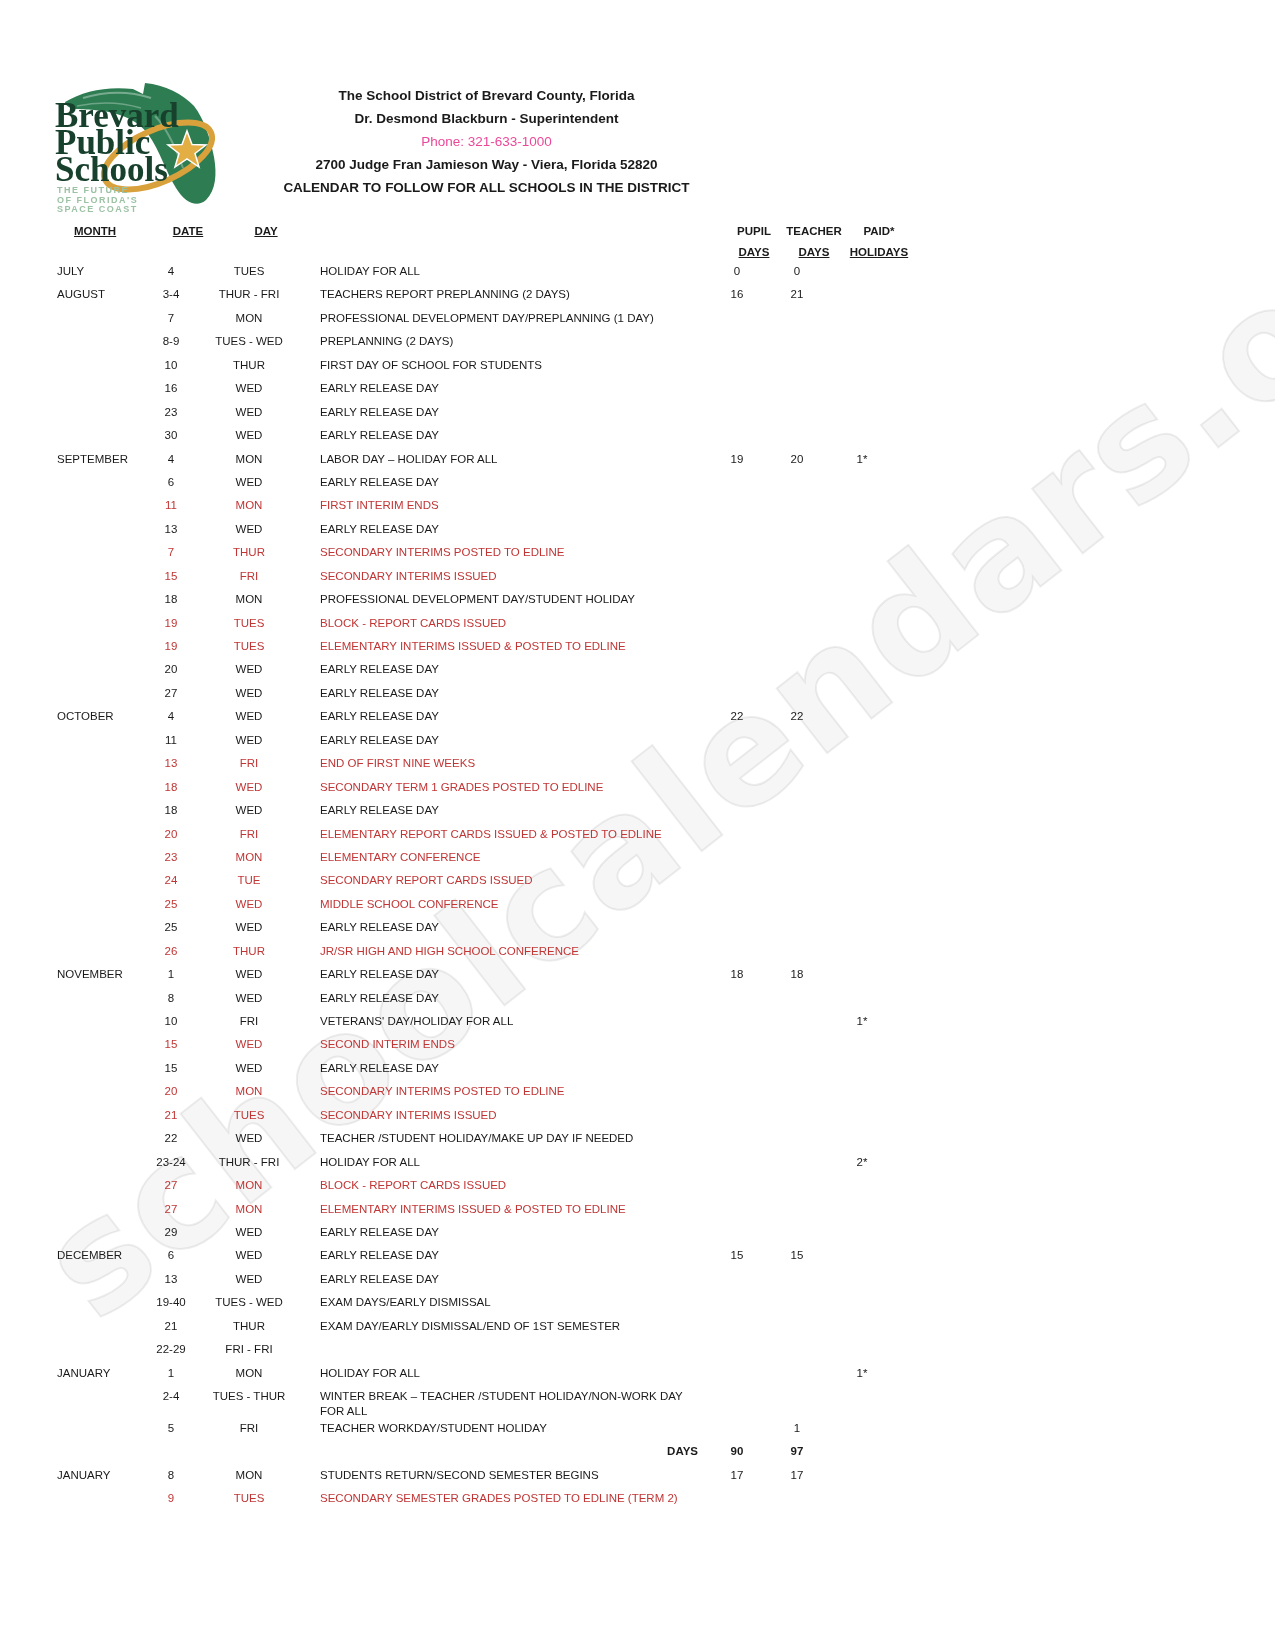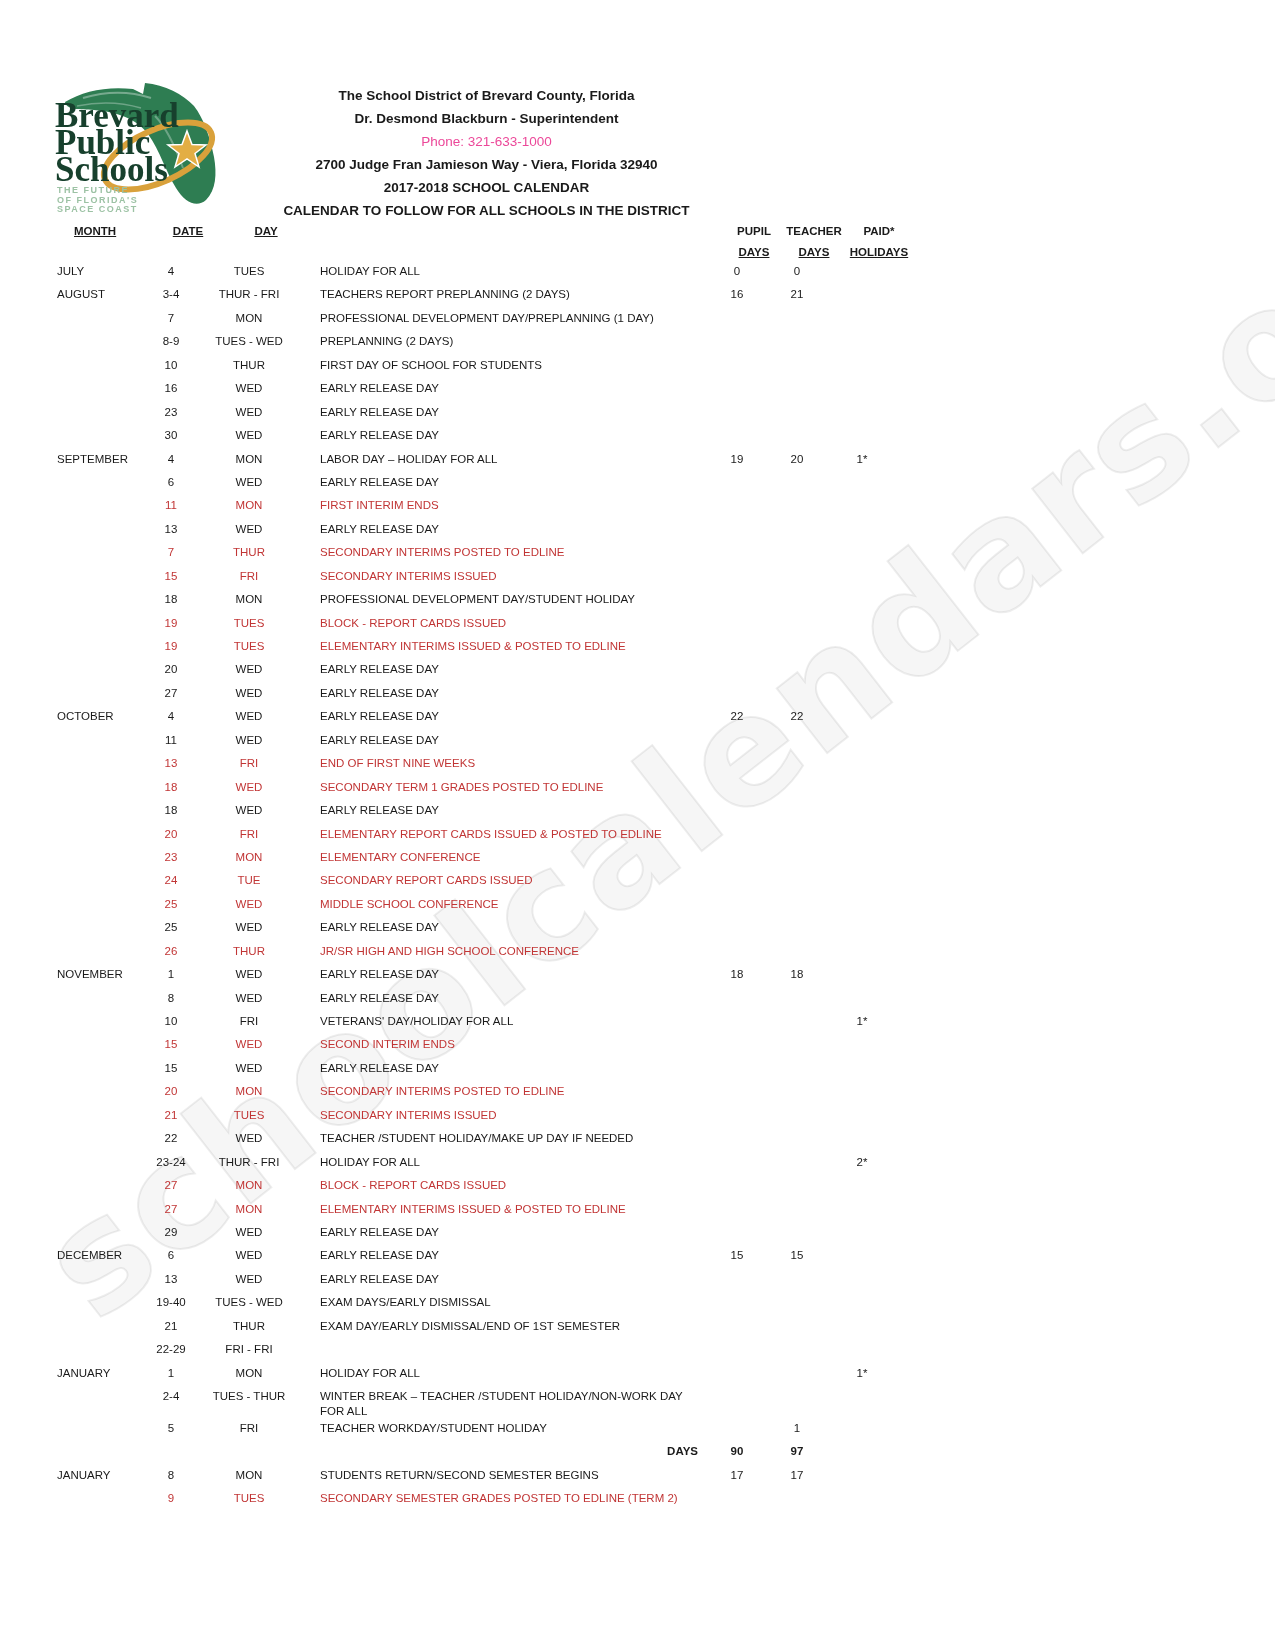--- a/index.html
+++ b/index.html
@@ -68,22 +68,21 @@
       <div>THE FUTURE</div>
       <div>OF FLORIDA'S</div>
       <div>SPACE COAST</div>
     </div>
   </div>
 
   <div class="header-block">
     <div class="hline">The School District of Brevard County, Florida</div>
     <div class="hline">Dr. Desmond Blackburn - Superintendent</div>
     <div class="hline normal">Phone: 321-633-1000</div>
-    <div class="hline">2700 Judge Fran Jamieson Way - Viera, Florida 32940</div>
-    <div class="hline">2017-2018 SCHOOL CALENDAR</div>
+    <div class="hline">2700 Judge Fran Jamieson Way - Viera, Florida 52820</div>
     <div class="hline">CALENDAR TO FOLLOW FOR ALL SCHOOLS IN THE DISTRICT</div>
   </div>
 
   <div class="thead">
     <div class="row">
       <div class="cell c-month"><span class="u">MONTH</span></div>
       <div class="cell c-date"><span class="u">DATE</span></div>
       <div class="cell c-day"><span class="u">DAY</span></div>
       <div class="cell c-event"></div>
       <div class="cell c-pupil">PUPIL</div>

